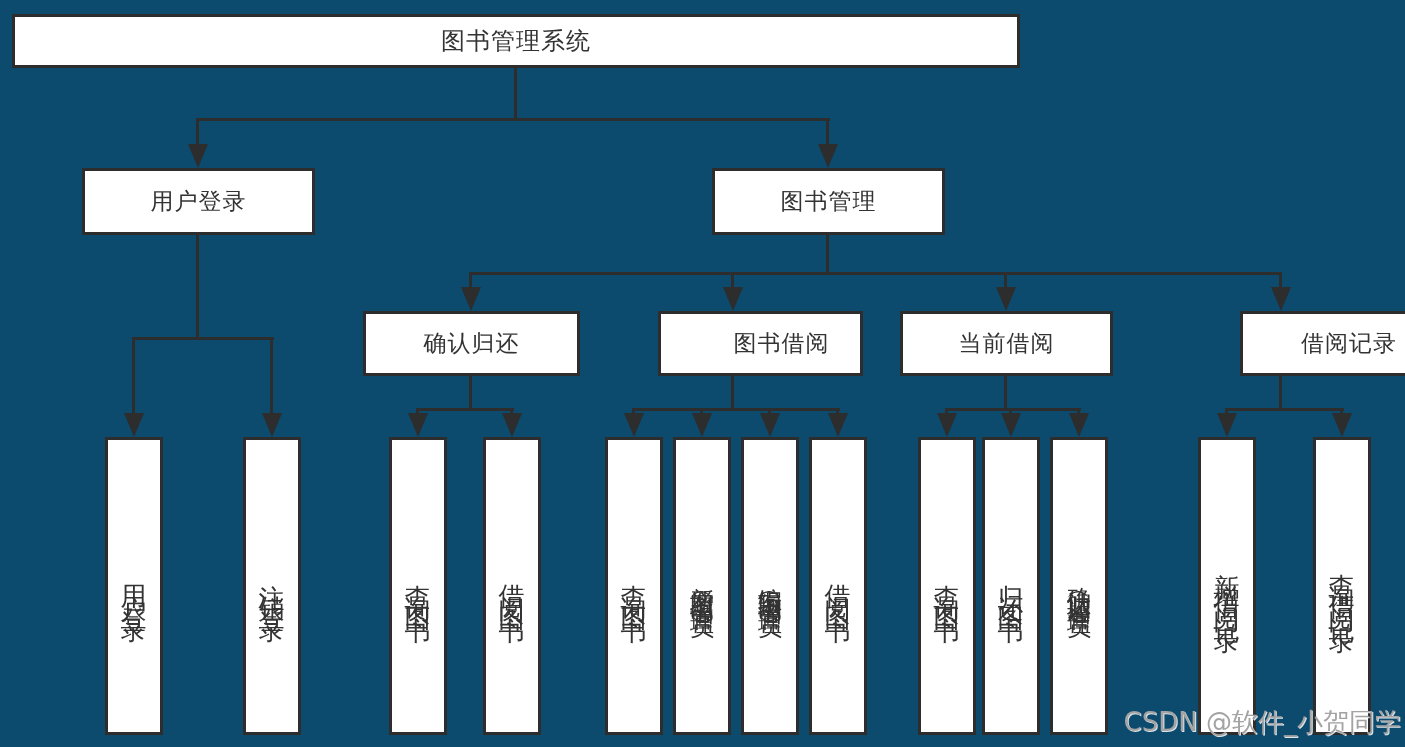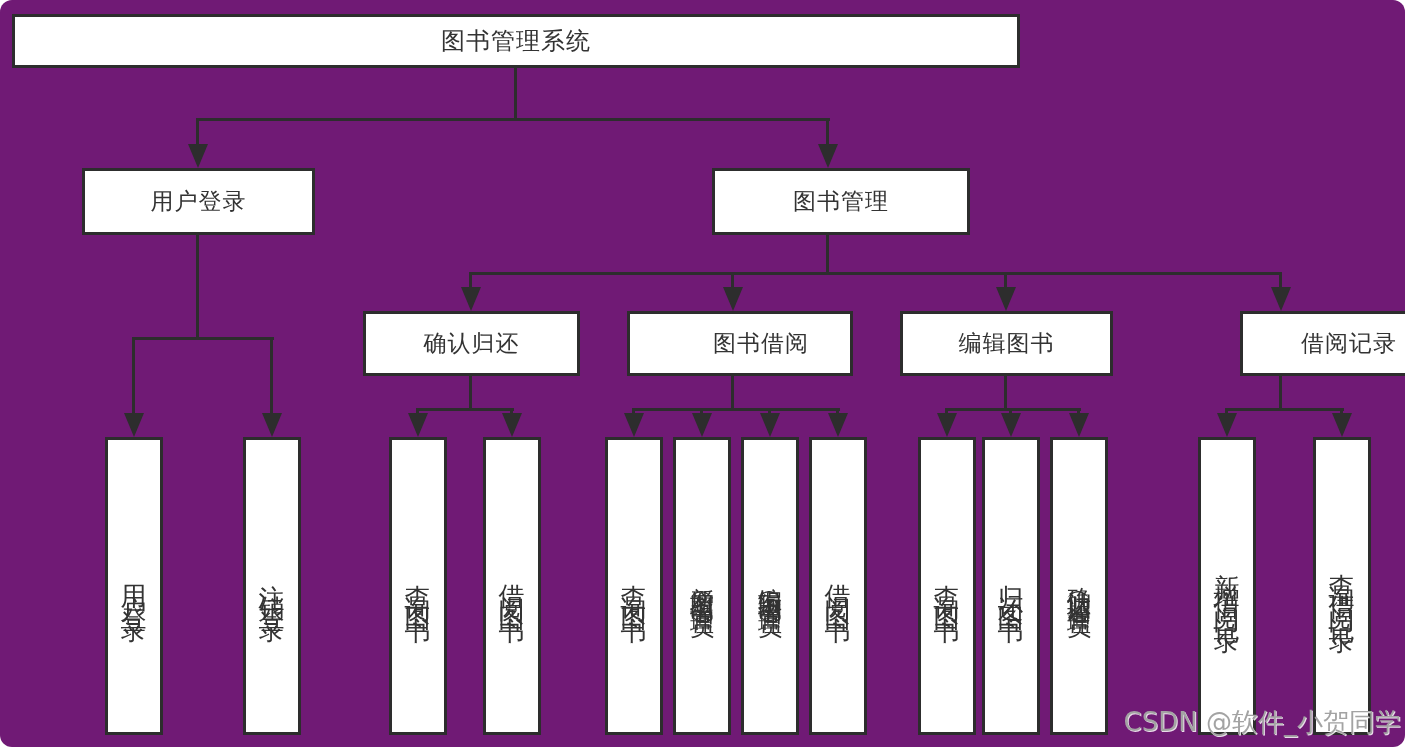--- a/index.html
+++ b/index.html
@@ -2,23 +2,22 @@
 <html><head>
 <meta charset="utf-8">
 <style>
   * { box-sizing: border-box; margin: 0; padding: 0; }
   html, body { background: #ffffff; }
   body { font-family: "DejaVu Sans", "Liberation Sans", sans-serif; }
   .stage {
     position: relative;
     width: 1405px;
     height: 747px;
-    background: #701a75;
+    background: #0c4a6e;
     overflow: hidden;
-    border-radius: 12px;
   }
   
   .box {
     position: absolute;
     background: #ffffff;
     border: 3px solid #2d2d2d;
     display: flex;
     align-items: center;
     justify-content: center;
     font-size: 23px;
@@ -83,43 +82,43 @@
   <div class="box" style="left:12px; top:14px; width:1008px; height:54px; font-size:24px;">图书管理系统</div>
 
   <div class="vline" style="left:514px; top:68px; height:53px;"></div>
   <div class="hline" style="left:197px; top:118px; width:633px;"></div>
   <div class="vline" style="left:196px; top:118px; height:30px;"></div>
   <div class="ahead" style="left:188px; top:144px;"></div>
   <div class="vline" style="left:826px; top:118px; height:30px;"></div>
   <div class="ahead" style="left:818px; top:144px;"></div>
 
   <div class="box" style="left:82px; top:168px; width:233px; height:67px;">用户登录</div>
-  <div class="box" style="left:712px; top:168px; width:258px; height:67px;">图书管理</div>
+  <div class="box" style="left:712px; top:168px; width:233px; height:67px;">图书管理</div>
 
   <div class="vline" style="left:196px; top:235px; height:105px;"></div>
   <div class="hline" style="left:133px; top:337px; width:141px;"></div>
   <div class="vline" style="left:132px; top:337px; height:80px;"></div>
   <div class="ahead" style="left:124px; top:413px;"></div>
   <div class="vline" style="left:270px; top:337px; height:80px;"></div>
   <div class="ahead" style="left:262px; top:413px;"></div>
 
   <div class="vline" style="left:826px; top:235px; height:40px;"></div>
   <div class="hline" style="left:469px; top:272px; width:813px;"></div>
   <div class="vline" style="left:469px; top:272px; height:18px;"></div>
   <div class="ahead" style="left:461px; top:287px;"></div>
   <div class="vline" style="left:731px; top:272px; height:18px;"></div>
   <div class="ahead" style="left:723px; top:287px;"></div>
   <div class="vline" style="left:1004px; top:272px; height:18px;"></div>
   <div class="ahead" style="left:996px; top:287px;"></div>
   <div class="vline" style="left:1279px; top:272px; height:18px;"></div>
   <div class="ahead" style="left:1271px; top:287px;"></div>
 
   <div class="box" style="left:363px; top:311px; width:217px; height:65px;">确认归还</div>
-  <div class="box" style="left:627px; top:311px; width:226px; height:65px;padding-left:42px;">图书借阅</div>
-  <div class="box" style="left:900px; top:311px; width:213px; height:65px;">编辑图书</div>
+  <div class="box" style="left:658px; top:311px; width:205px; height:65px;padding-left:42px;">图书借阅</div>
+  <div class="box" style="left:900px; top:311px; width:213px; height:65px;">当前借阅</div>
   <div class="box" style="left:1240px; top:311px; width:218px; height:65px;">借阅记录</div>
 
   <div class="vline" style="left:469px; top:376px; height:35px;"></div>
   <div class="hline" style="left:417px; top:408px; width:97px;"></div>
   <div class="vline" style="left:416px; top:408px; height:9px;"></div>
   <div class="ahead" style="left:408px; top:413px;"></div>
   <div class="vline" style="left:510px; top:408px; height:9px;"></div>
   <div class="ahead" style="left:502px; top:413px;"></div>
 
   <div class="vline" style="left:731px; top:376px; height:35px;"></div>

